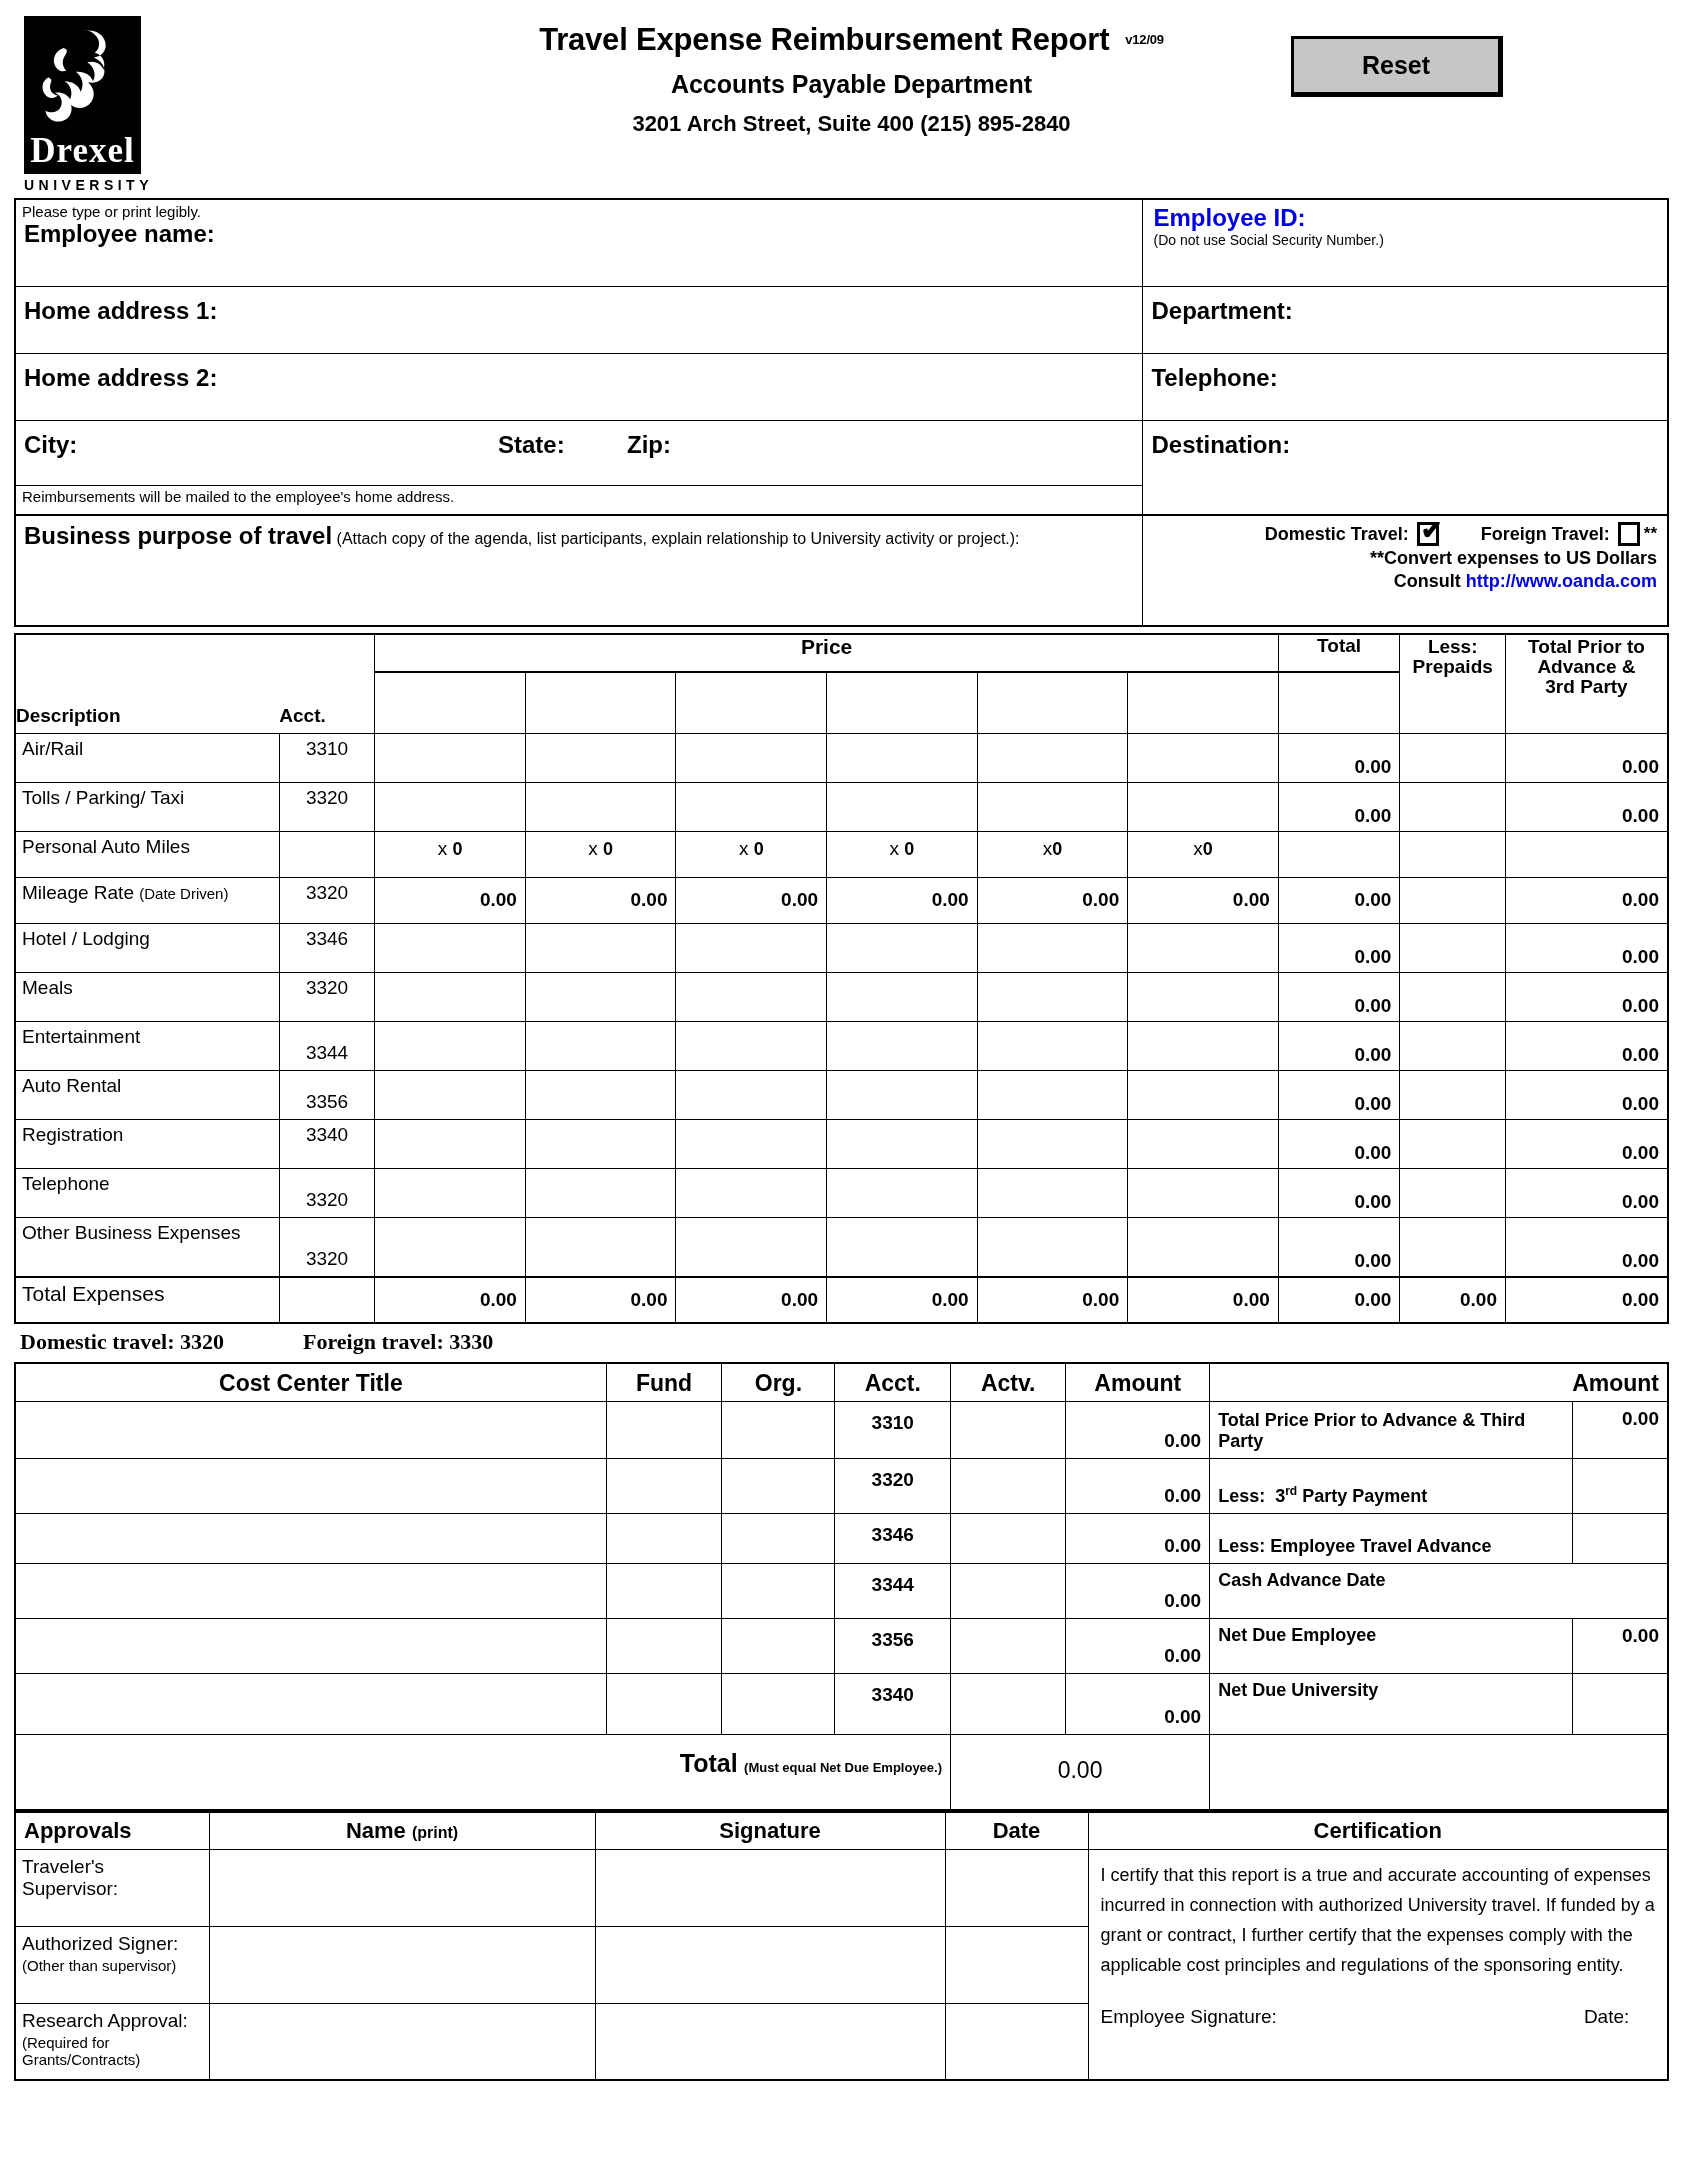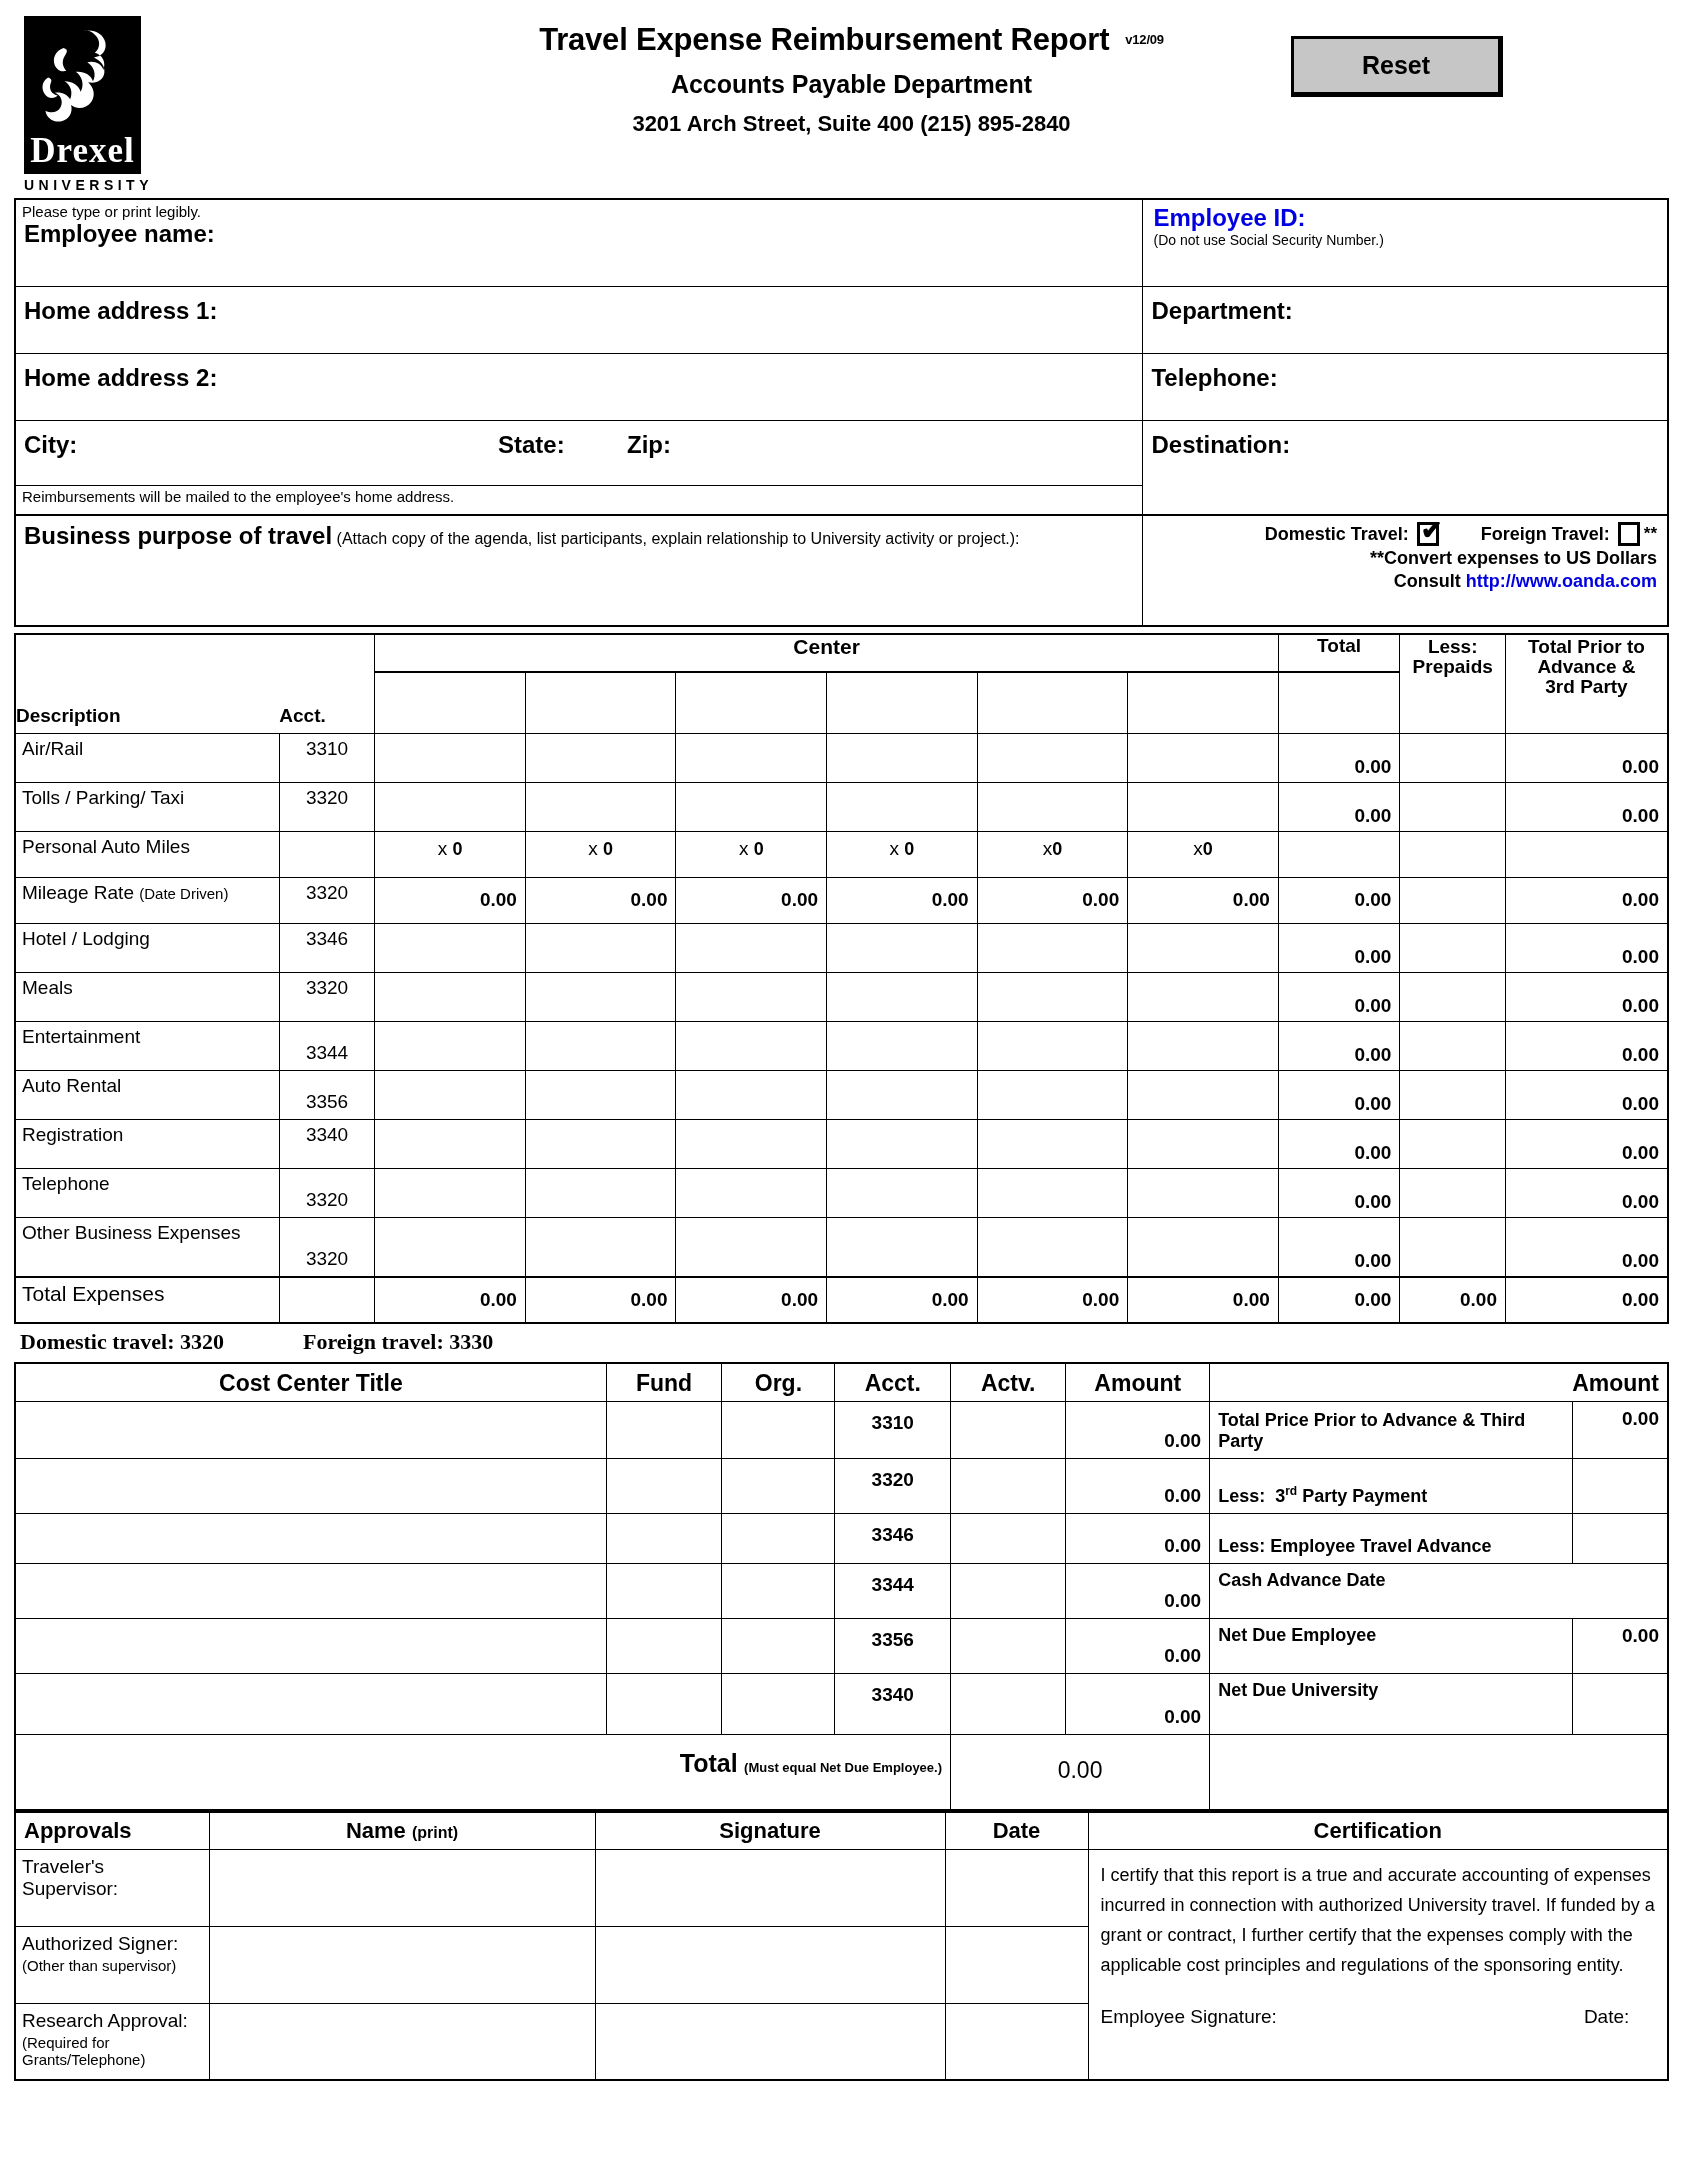--- a/index.html
+++ b/index.html
@@ -230,21 +230,21 @@
         <col style="width:158px">
         <col style="width:158px">
       <col style="width:127px">
         <col style="width:107px">
         <col style="width:168px">
     </colgroup>
     <tbody>
         <tr>
       <td rowspan="2" class="hdr-desc" style="border-right:none">Description</td>
       <td rowspan="2" class="hdr-desc" style="border-left:none">Acct.</td>
-      <td colspan="6" class="hdr-dates">Center</td>
+      <td colspan="6" class="hdr-dates">Price</td>
       <td class="hdr-tot">Total</td>
       <td rowspan="2" class="hdr-small">
         <div>Less:</div>
         <div>Prepaids</div>
       </td>
       <td rowspan="2" class="hdr-small">
         <div>Total Prior to</div>
         <div>Advance &amp;</div>
         <div>3rd Party</div>
       </td>
@@ -556,21 +556,21 @@
         <span>Authorized Signer:</span>
         <span class="sub">(Other than supervisor)</span>
       </td>
       <td></td>
       <td></td>
       <td></td>
     </tr>
     <tr style="height:77px">
       <td class="ap-lbl">
         <span>Research Approval:</span>
-        <span class="sub">(Required for Grants/Telephone)</span>
+        <span class="sub">(Required for Grants/Contracts)</span>
       </td>
       <td></td>
       <td></td>
       <td></td>
     </tr>
   </tbody>
     </table>
 
 </div>
 

